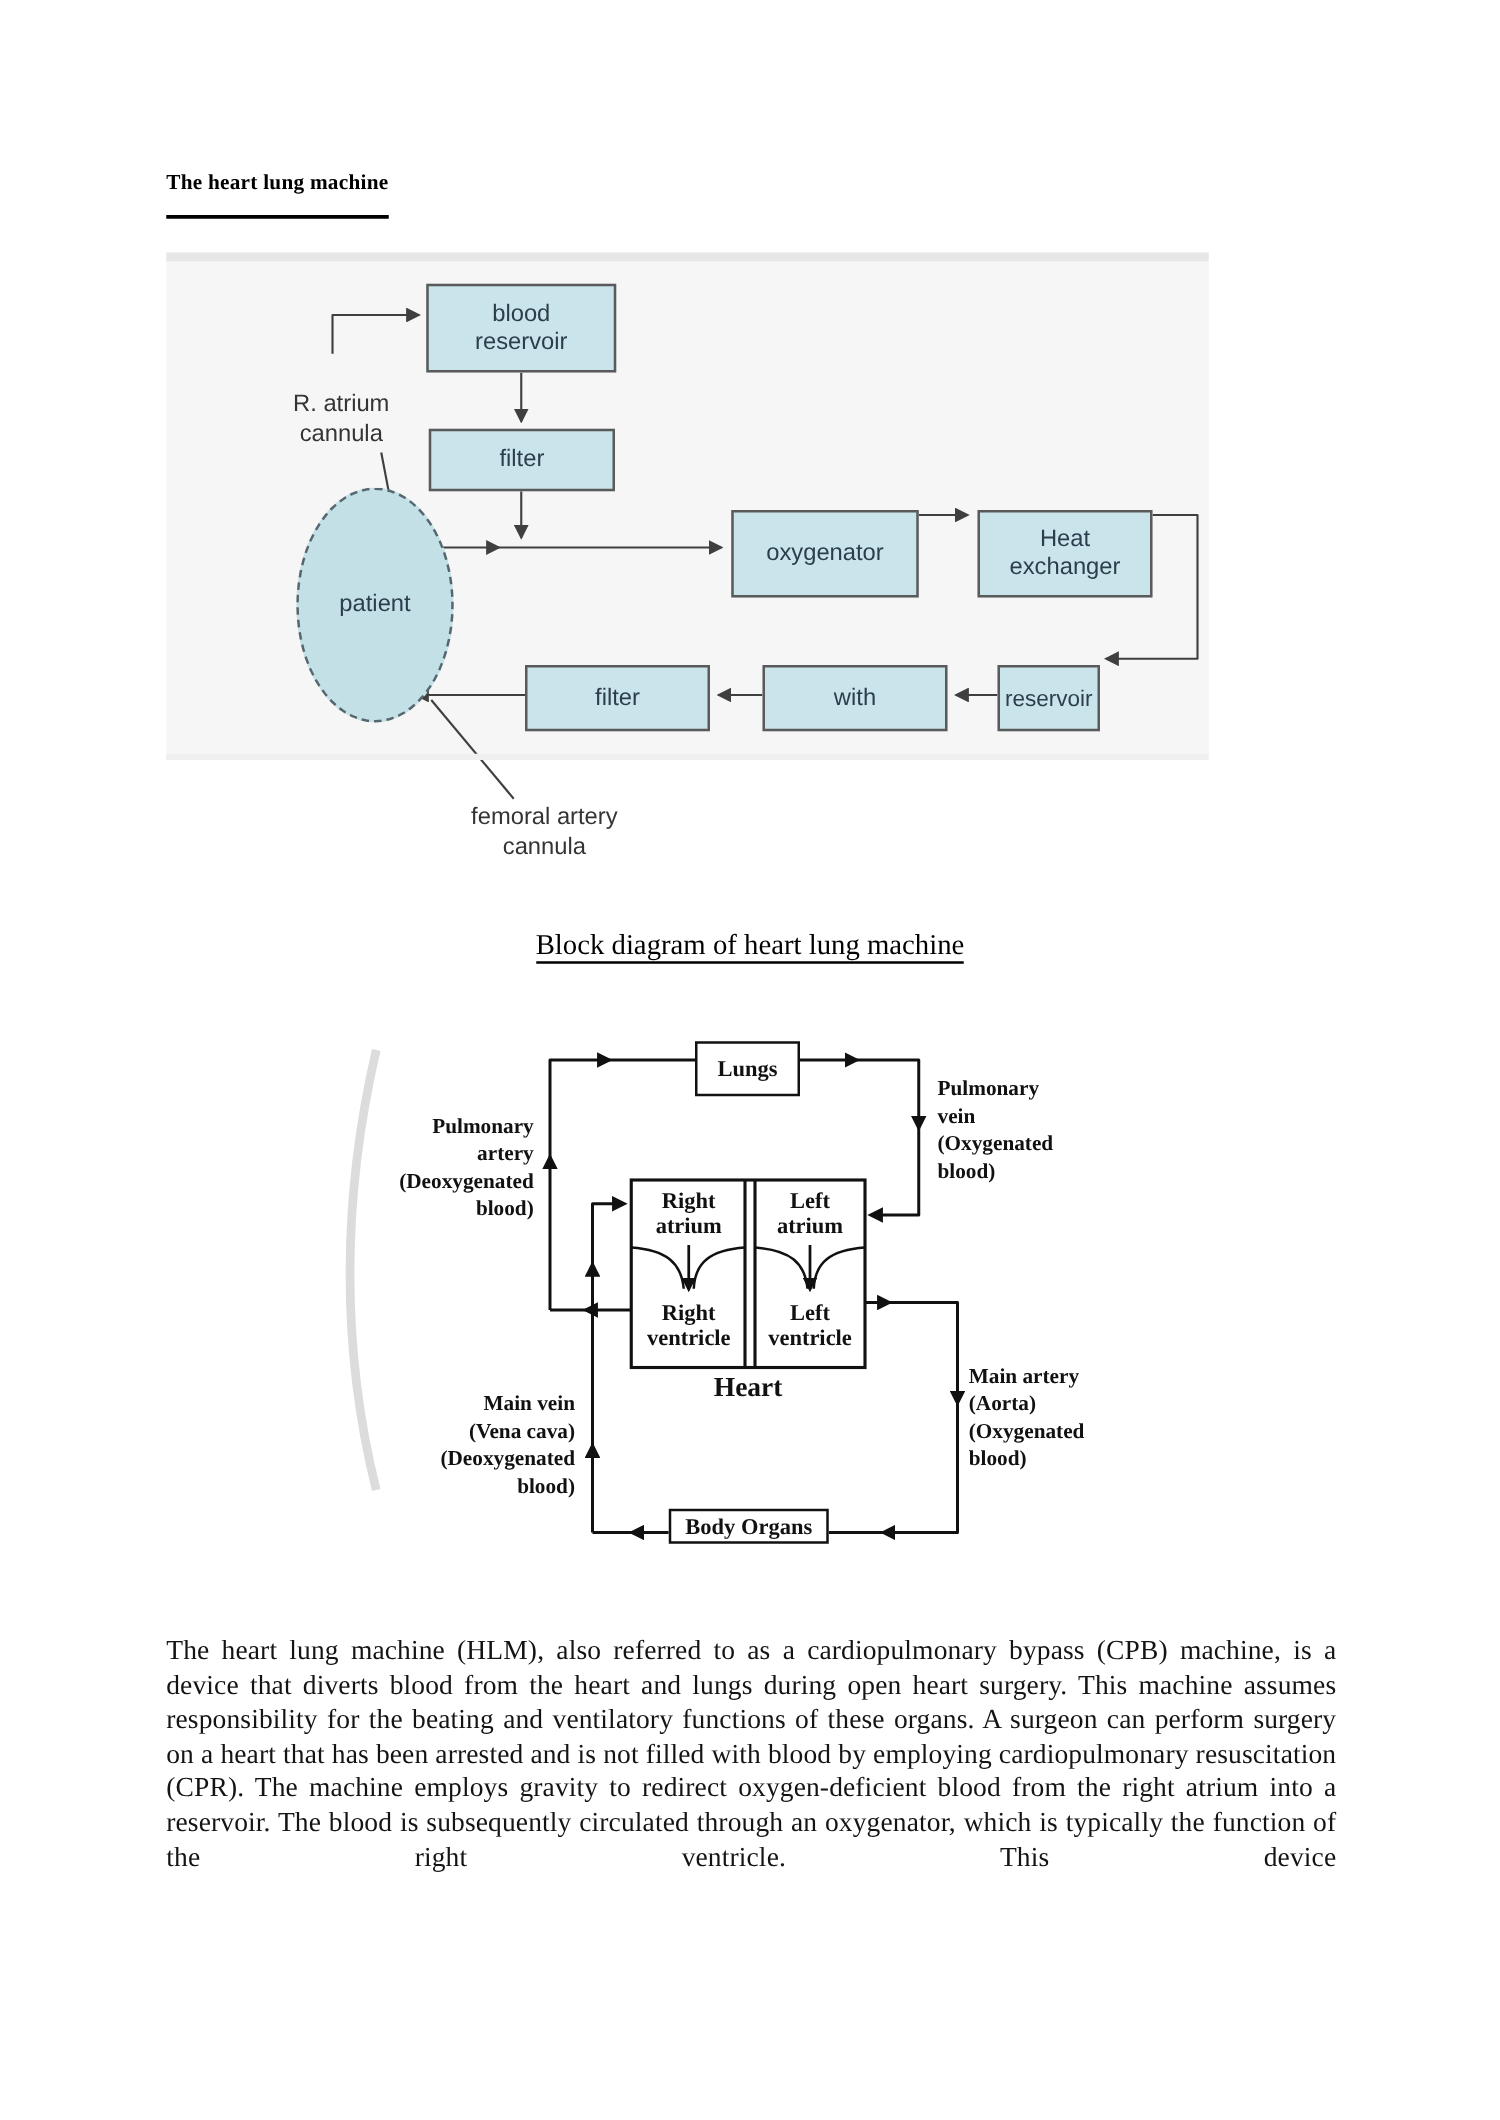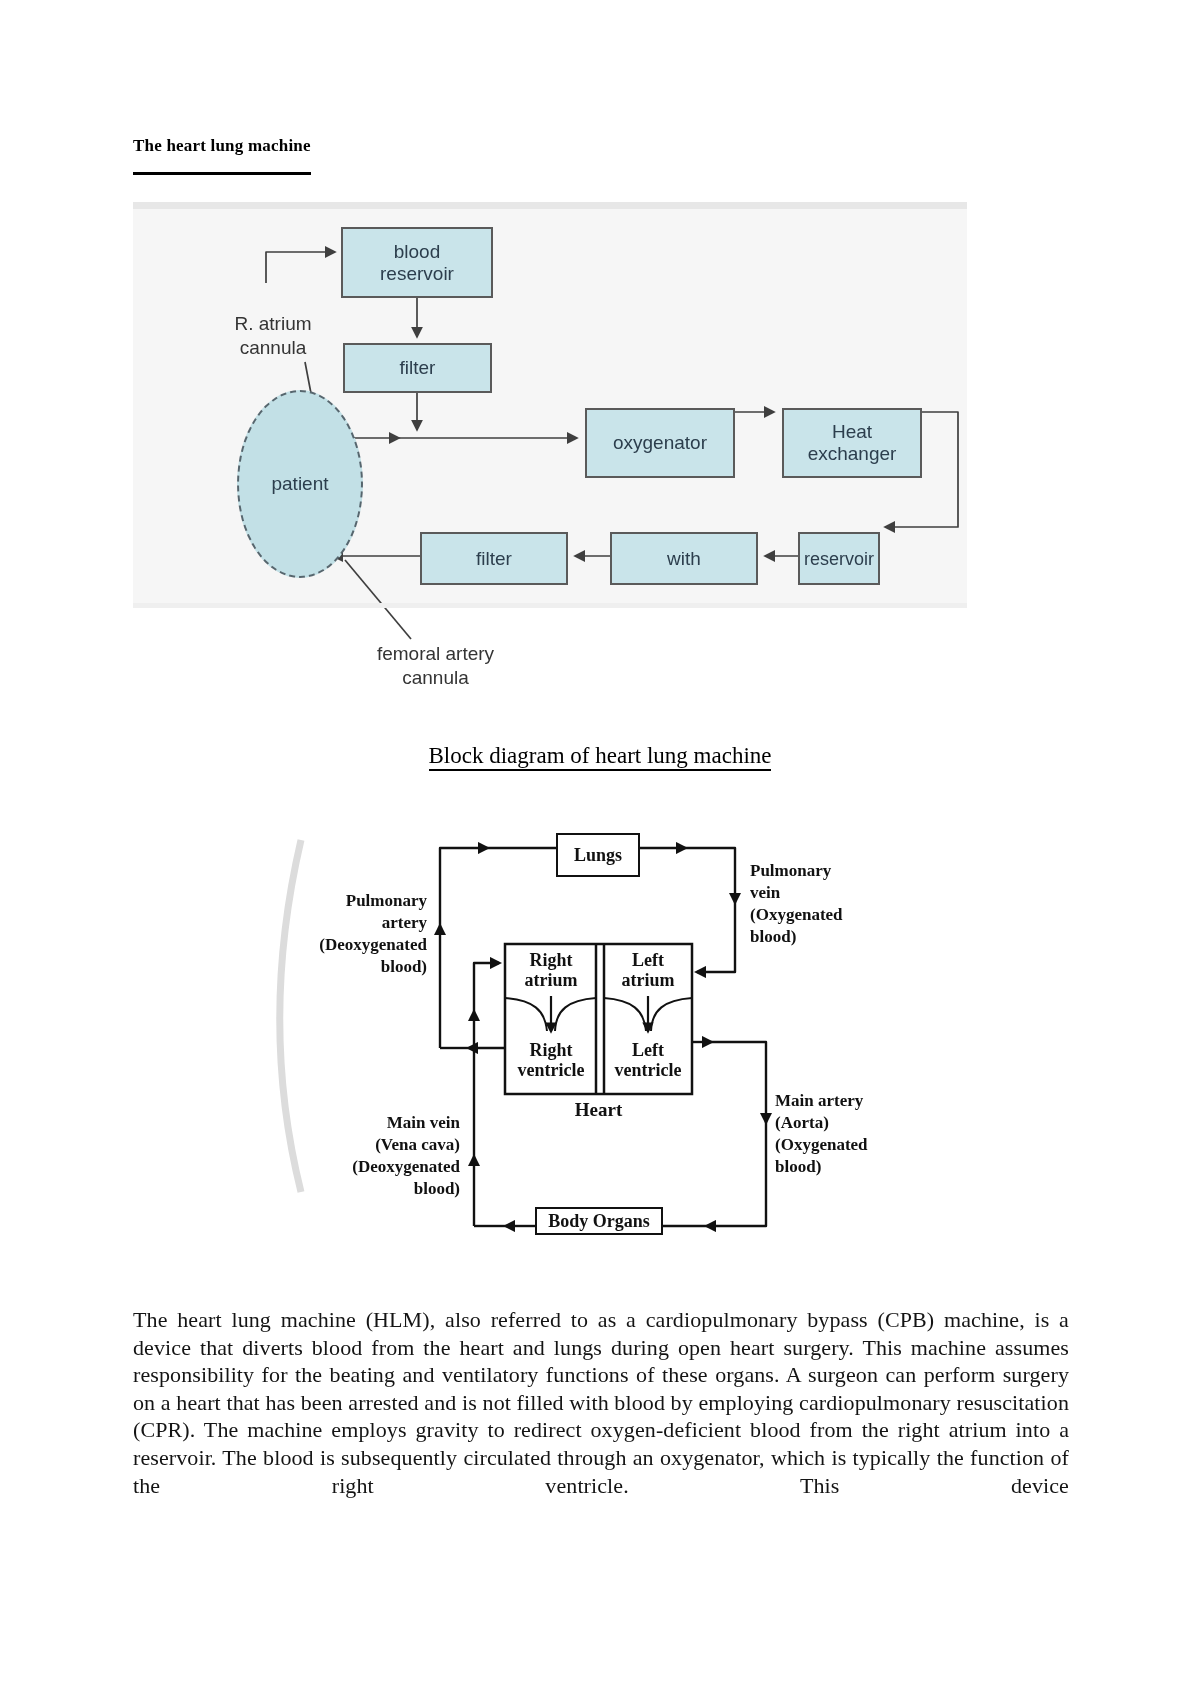--- a/index.html
+++ b/index.html
@@ -170,21 +170,21 @@
     <div class="node2" style="left:280px; top:407px; width:128px; height:28px;">Body Organs</div>
 
     <div class="hlabel" style="left:252px; top:150px; width:88px;">Right
 atrium</div>
     <div class="hlabel" style="left:350px; top:150px; width:86px;">Left
 atrium</div>
     <div class="hlabel" style="left:252px; top:240px; width:88px;">Right
 ventricle</div>
     <div class="hlabel" style="left:350px; top:240px; width:86px;">Left
 ventricle</div>
-    <div class="hlabel" style="left:250px; top:300px; width:187px; font-size:19px;">Heart</div>
+    <div class="hlabel" style="left:250px; top:300px; width:187px; font-size:22px;">Heart</div>
 
     <div class="ann2 ar" style="right:468px; top:90px; width:160px;">Pulmonary
 artery
 (Deoxygenated
 blood)</div>
     <div class="ann2 al" style="left:495px; top:60px; width:145px;">Pulmonary
 vein
 (Oxygenated
 blood)</div>
     <div class="ann2 ar" style="right:435px; top:312px; width:175px;">Main vein

